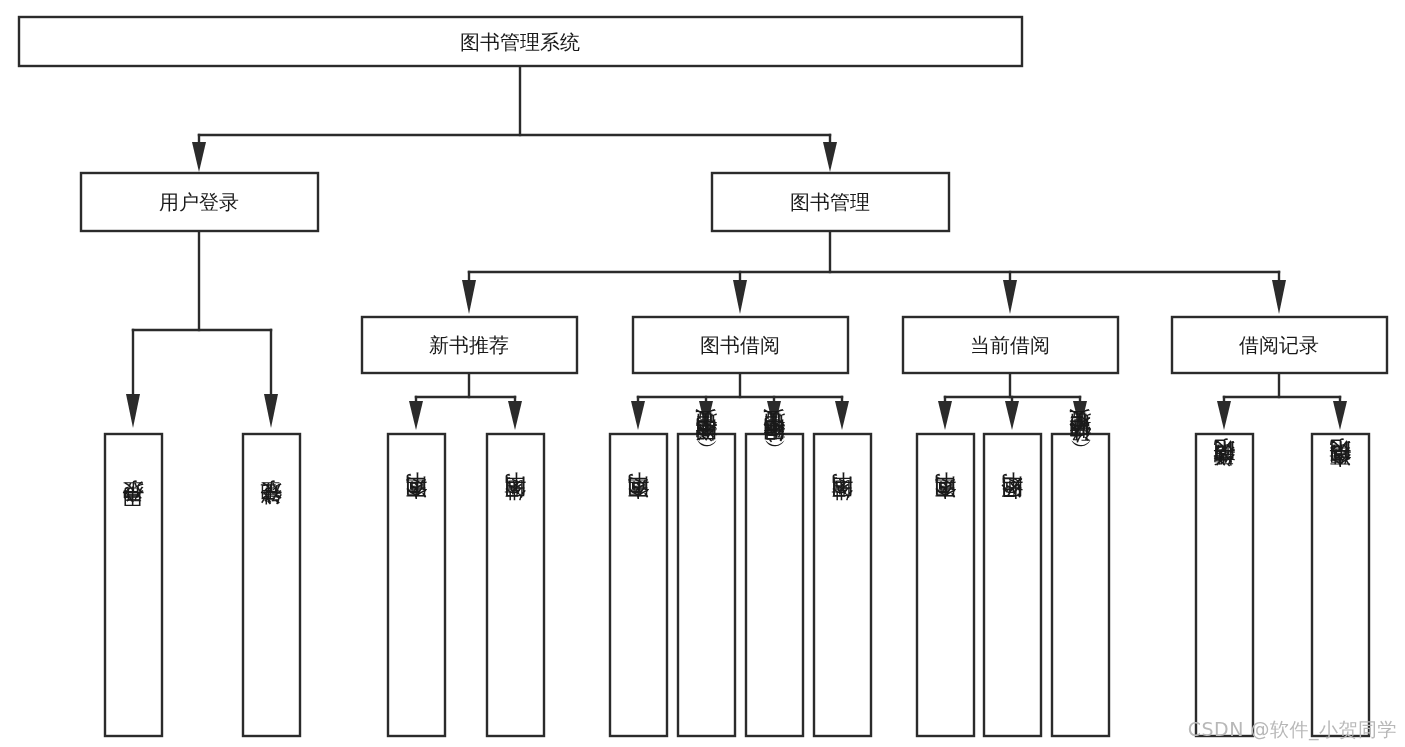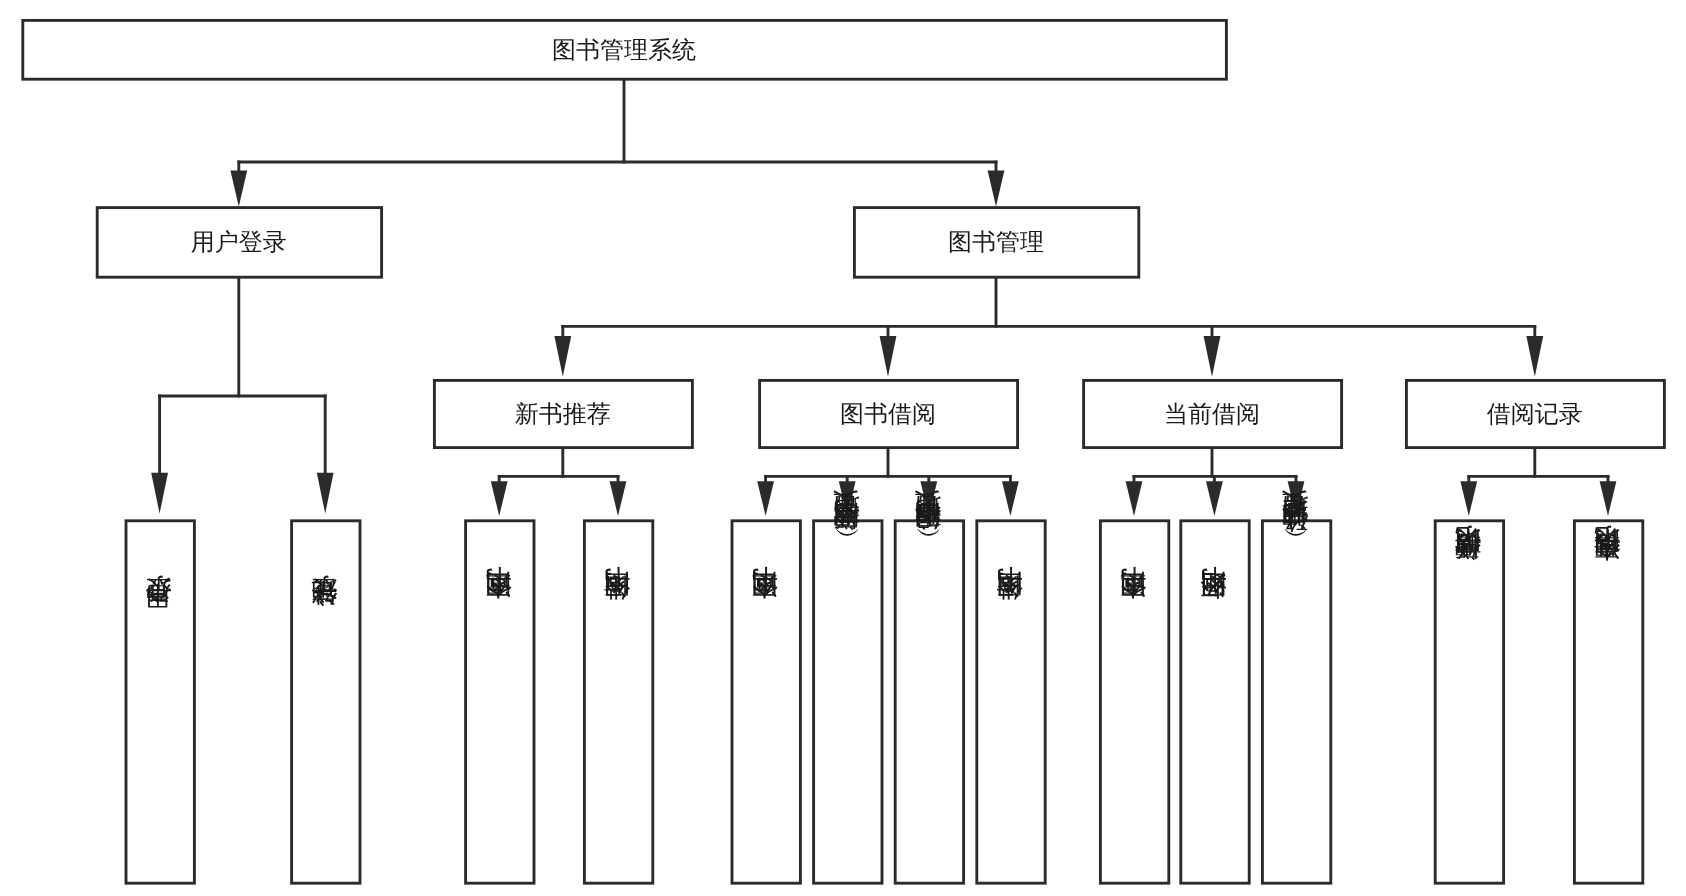--- a/index.html
+++ b/index.html
@@ -234,14 +234,15 @@
   </div>
 
   <div class="leaf-label-wrap" style="left:1196px; top:474px; width:57px; height:262px;">
     <span class="leaf-label">新增借阅记录</span>
   </div>
 
   <div class="leaf-label-wrap" style="left:1312px; top:474px; width:57px; height:262px;">
     <span class="leaf-label">查询借阅记录</span>
   </div>
 
+  <div class="watermark">CSDN @软件_小贺同学</div>
 
 </div>
 
 </body></html>

